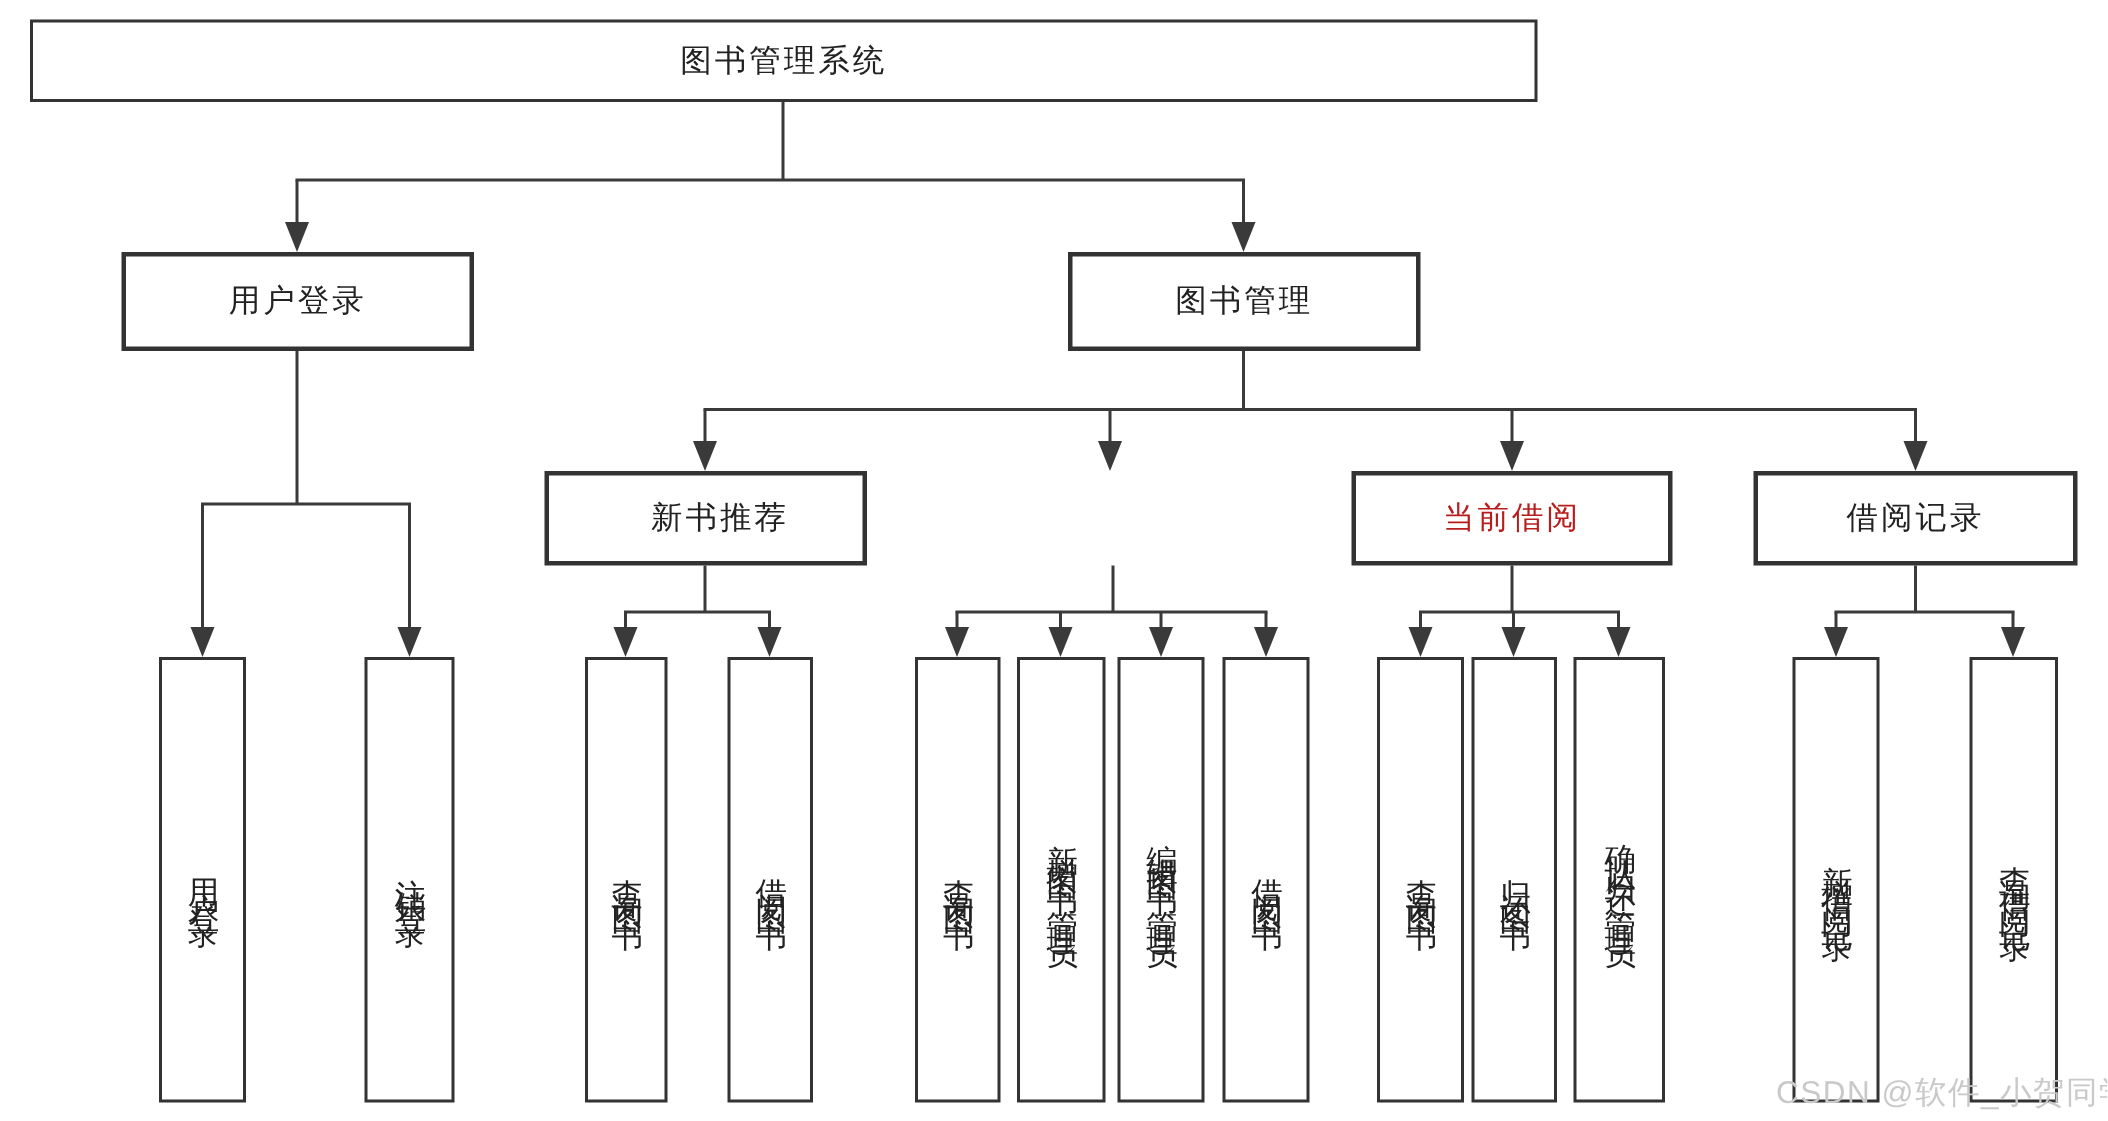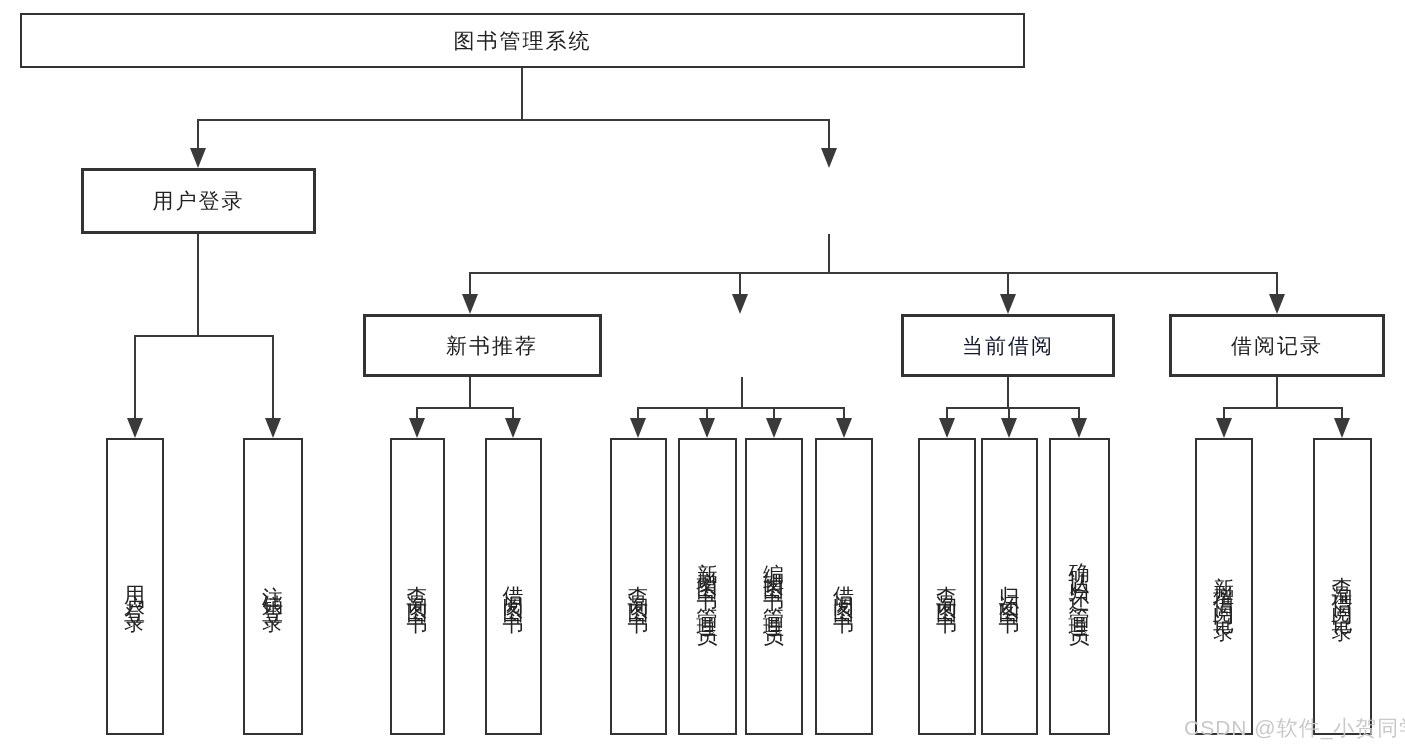--- a/index.html
+++ b/index.html
@@ -20,24 +20,27 @@
 <body>
 
 <div id="canvas">
   <div id="watermark" style="color: rgb(201, 201, 201); left: 1184px; top: 714px;">CSDN @软件_小贺同学</div>
 <div class="node" style="left: 20px; top: 13px; width: 1005px; height: 55px; border-width: 2px; border-color: rgb(51, 51, 51); color: rgb(34, 34, 34);">
       <span class="node-label">图书管理系统</span>
     </div>
     <div class="node" style="left: 81px; top: 168px; width: 235px; height: 66px; border-width: 3px; border-color: rgb(51, 51, 51); color: rgb(34, 34, 34);">
       <span class="node-label">用户登录</span>
     </div>
-    <div class="node" style="left: 363px; top: 314px; width: 239px; height: 63px; border-width: 3px; border-color: rgb(51, 51, 51); color: rgb(34, 34, 34); padding-left: 19px;">
+    <div class="node" style="left: 712px; top: 168px; width: 235px; height: 66px; border-width: 3px; border-color: rgb(51, 51, 51); color: rgb(34, 34, 34);">
+      <span class="node-label">图书管理</span>
+    </div>
+    <div class="node" style="left: 363px; top: 314px; width: 215px; height: 63px; border-width: 3px; border-color: rgb(51, 51, 51); color: rgb(34, 34, 34); padding-left: 19px;">
       <span class="node-label">新书推荐</span>
     </div>
-    <div class="node" style="left: 901px; top: 314px; width: 214px; height: 63px; border-width: 3px; border-color: rgb(51, 51, 51); color: #0f172a;">
+    <div class="node" style="left: 901px; top: 314px; width: 214px; height: 63px; border-width: 3px; border-color: rgb(51, 51, 51); color: #b91c1c;">
       <span class="node-label">当前借阅</span>
     </div>
     <div class="node" style="left: 1169px; top: 314px; width: 216px; height: 63px; border-width: 3px; border-color: rgb(51, 51, 51); color: rgb(34, 34, 34);">
       <span class="node-label">借阅记录</span>
     </div>
     <div class="node vertical" style="left: 106px; top: 438px; width: 58px; height: 297px; border-width: 2px; border-color: rgb(51, 51, 51); color: rgb(34, 34, 34);">
       <span class="node-label">用户登录</span>
     </div>
     <div class="node vertical" style="left: 243px; top: 438px; width: 60px; height: 297px; border-width: 2px; border-color: rgb(51, 51, 51); color: rgb(34, 34, 34);">
       <span class="node-label">注销登录</span>

